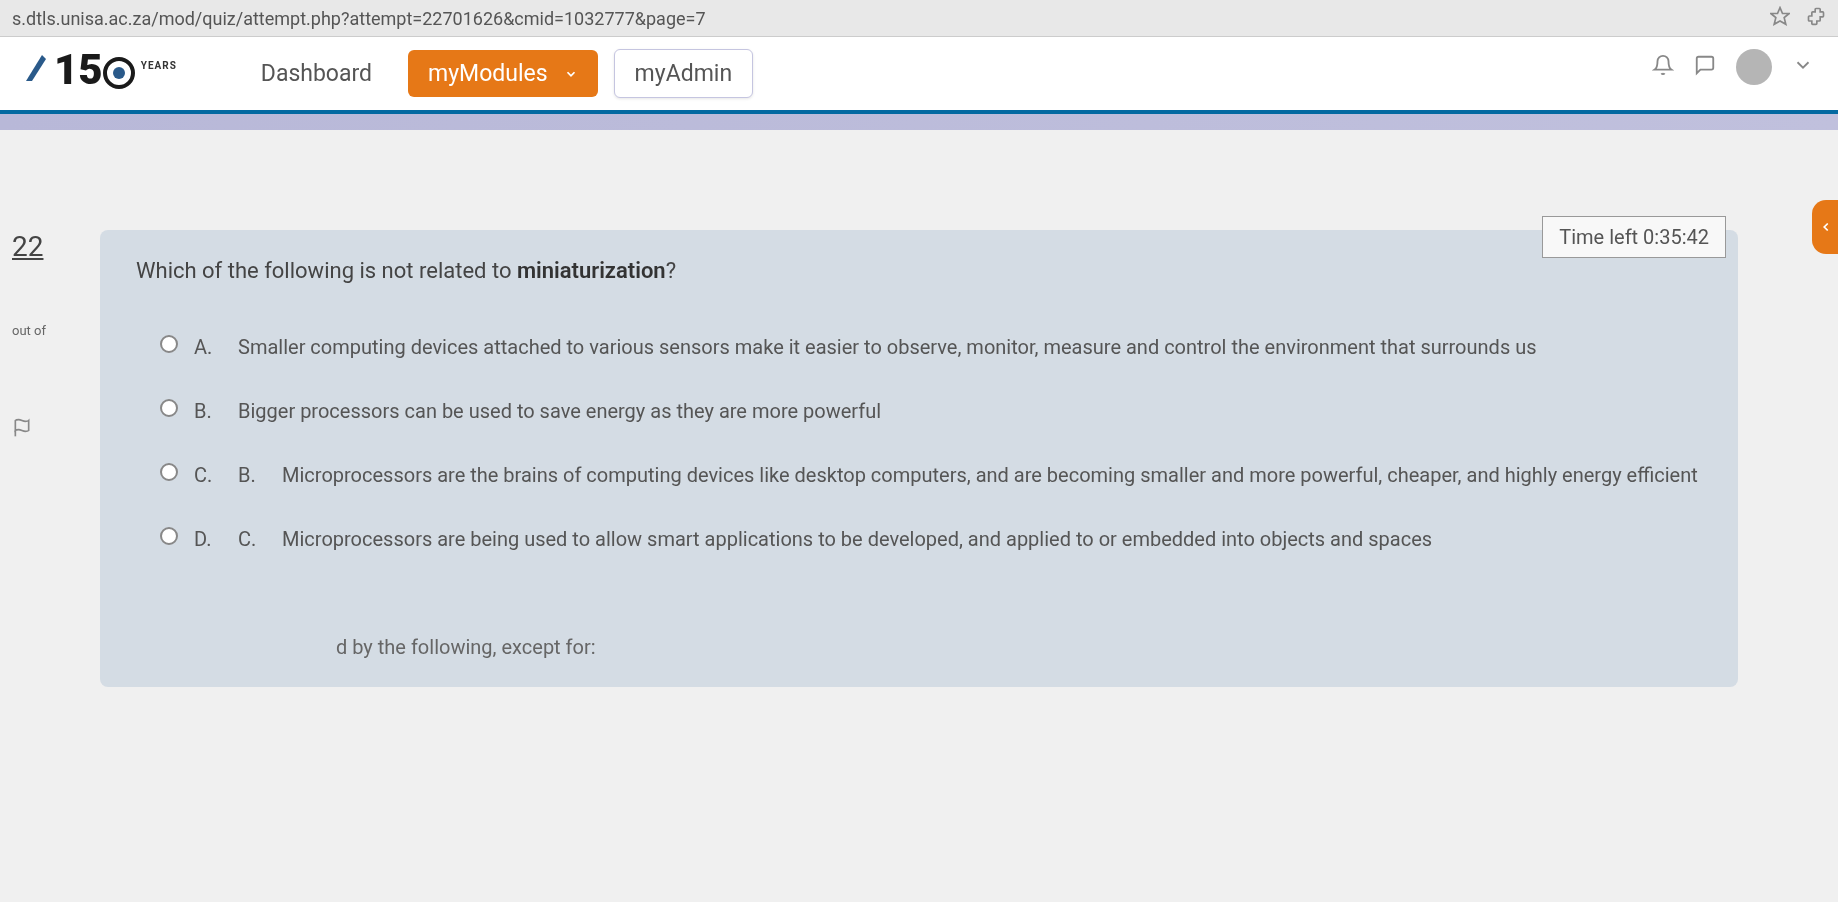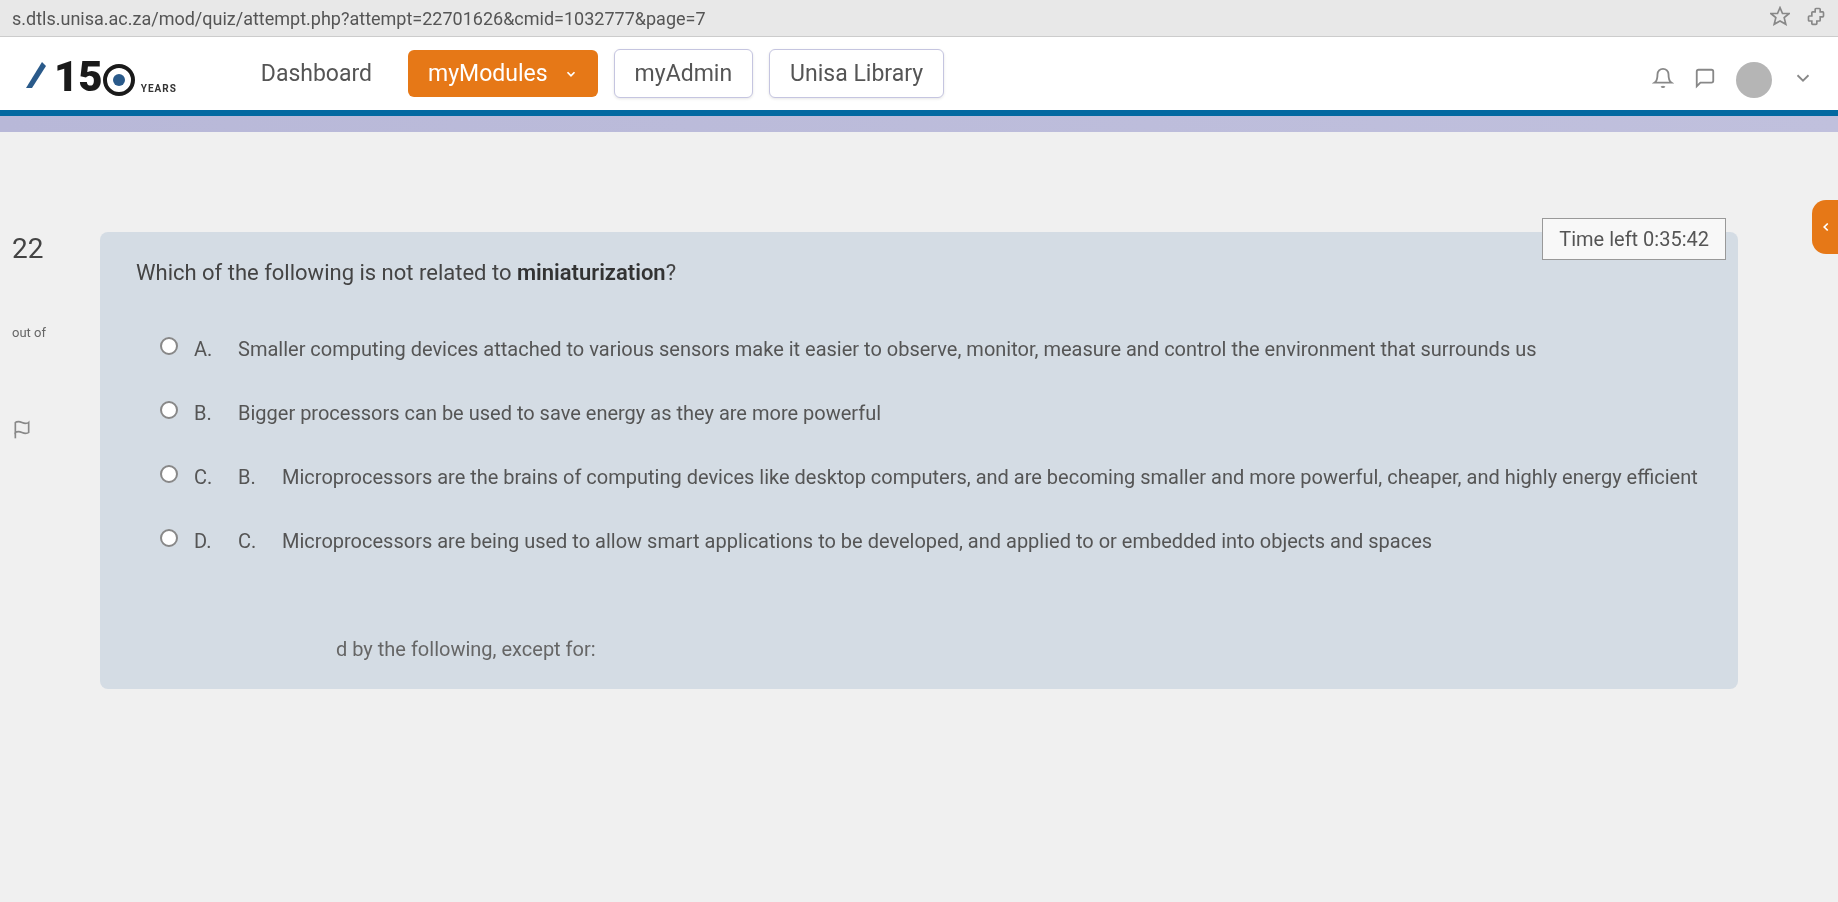--- a/index.html
+++ b/index.html
@@ -3,42 +3,42 @@
   <meta charset="utf-8">
   <style>
     * { margin: 0; padding: 0; box-sizing: border-box; }
     body { font-family: -apple-system, BlinkMacSystemFont, 'Segoe UI', Roboto, Arial, sans-serif; background: #f0f0f0; overflow-x: hidden; }
     
     .url-bar { background: #e8e8e8; padding: 6px 12px; font-size: 18px; color: #555; border-bottom: 1px solid #ccc; display: flex; align-items: center; justify-content: space-between; }
     .url-text { flex: 1; }
     .url-icons { display: flex; gap: 16px; align-items: center; color: #888; }
     .url-icons svg { width: 20px; height: 20px; }
     
-    .header { background: #fff; padding: 12px 24px; display: flex; align-items: flex-end; gap: 24px; border-bottom: 6px solid #0369a1; }
+    .header { background: #fff; padding: 12px 24px; display: flex; align-items: flex-start; gap: 24px; border-bottom: 4px solid #0369a1; }
     .logo-area { display: flex; align-items: center; gap: 6px; }
     .logo-years { font-size: 10px; color: #333; font-weight: bold; letter-spacing: 1px; }
     .logo-150 { font-size: 42px; font-weight: 900; color: #1a1a1a; position: relative; line-height: 1; }
     .logo-150 .zero { display: inline-block; position: relative; }
     
     .nav { display: flex; align-items: center; gap: 16px; margin-left: 40px; }
     .nav-item { padding: 10px 20px; font-size: 23px; color: #555; cursor: pointer; border-radius: 6px; white-space: nowrap; }
     .nav-item.active { background: #e67817; color: #fff; display: flex; align-items: center; gap: 16px; }
     .nav-item.pill { background: #fff; border: 1px solid #c5c5e0; color: #555; box-shadow: 0 1px 3px rgba(0,0,0,0.1); }
     .chevron-down { display: inline-block; }
     
     .header-right { margin-left: auto; display: flex; align-items: center; gap: 20px; color: #888; }
     .header-right svg { width: 22px; height: 22px; }
     .avatar { width: 36px; height: 36px; border-radius: 50%; background: #b5b5b5; }
     
     .purple-band { height: 16px; background: linear-gradient(to right, #b8b8d8, #c0c0dd); }
     
     .content-area { display: flex; padding-top: 100px; }
     
     .sidebar { width: 100px; padding: 0 12px; }
-    .q-number { font-size: 28px; color: #444; margin-bottom: 60px; }
+    .q-number { font-size: 28px; color: #444; margin-bottom: 60px; text-decoration: underline; }
     .q-meta { font-size: 13px; color: #666; margin-bottom: 80px; }
     .flag-icon { color: #888; }
     
     .question-panel { flex: 1; background: #d4dce4; padding: 28px 36px; margin-right: 100px; position: relative; border-radius: 8px; }
     
     .timer-box { position: absolute; top: -14px; right: 12px; background: #f8f8f8; border: 1px solid #999; padding: 8px 16px; font-size: 20px; color: #555; }
     
     .question-text { font-size: 22px; color: #444; margin-bottom: 48px; }
     .question-text strong { font-weight: 600; color: #333; }
     
@@ -80,35 +80,34 @@
       <svg width="24" height="30" viewBox="0 0 24 30">
           <path d="M2 28 L18 2 L22 6 L8 28 Z" fill="#2a5a8a"></path>
         </svg>
     </span>
     <span class="logo-150">
       <span>15</span><span class="zero" style="position:relative;"><svg width="32" height="32" viewBox="0 0 32 32" style="vertical-align:middle;">
             <circle cx="16" cy="16" r="14" fill="none" stroke="#1a1a1a" stroke-width="4"></circle>
             <circle cx="16" cy="16" r="6" fill="#2a5a8a"></circle>
           </svg></span>
     </span>
-    <span class="logo-years" style="align-self:flex-end; margin-bottom:4px;">YEARS</span>
+    <span class="logo-years" style="align-self:flex-end; margin-bottom:20px;">YEARS</span>
   </div>
 
   <div class="nav">
     <div class="nav-item">Dashboard</div>
     <div class="nav-item active">
       <span>myModules</span>
       <span class="chevron-down">
         <svg width="14" height="14" viewBox="0 0 24 24" fill="none" stroke="currentColor" stroke-width="3">
             <polyline points="6 9 12 15 18 9"></polyline>
           </svg>
       </span>
     </div>
     <div class="nav-item pill">myAdmin</div>
-    <div class="nav-item pill">Unisa Library</div>
   </div>
 
   <div class="header-right">
     <span>
       <svg viewBox="0 0 24 24" fill="none" stroke="currentColor" stroke-width="2">
           <path d="M18 8A6 6 0 0 0 6 8c0 7-3 9-3 9h18s-3-2-3-9"></path>
           <path d="M13.73 21a2 2 0 0 1-3.46 0"></path>
         </svg>
     </span>
     <span>

